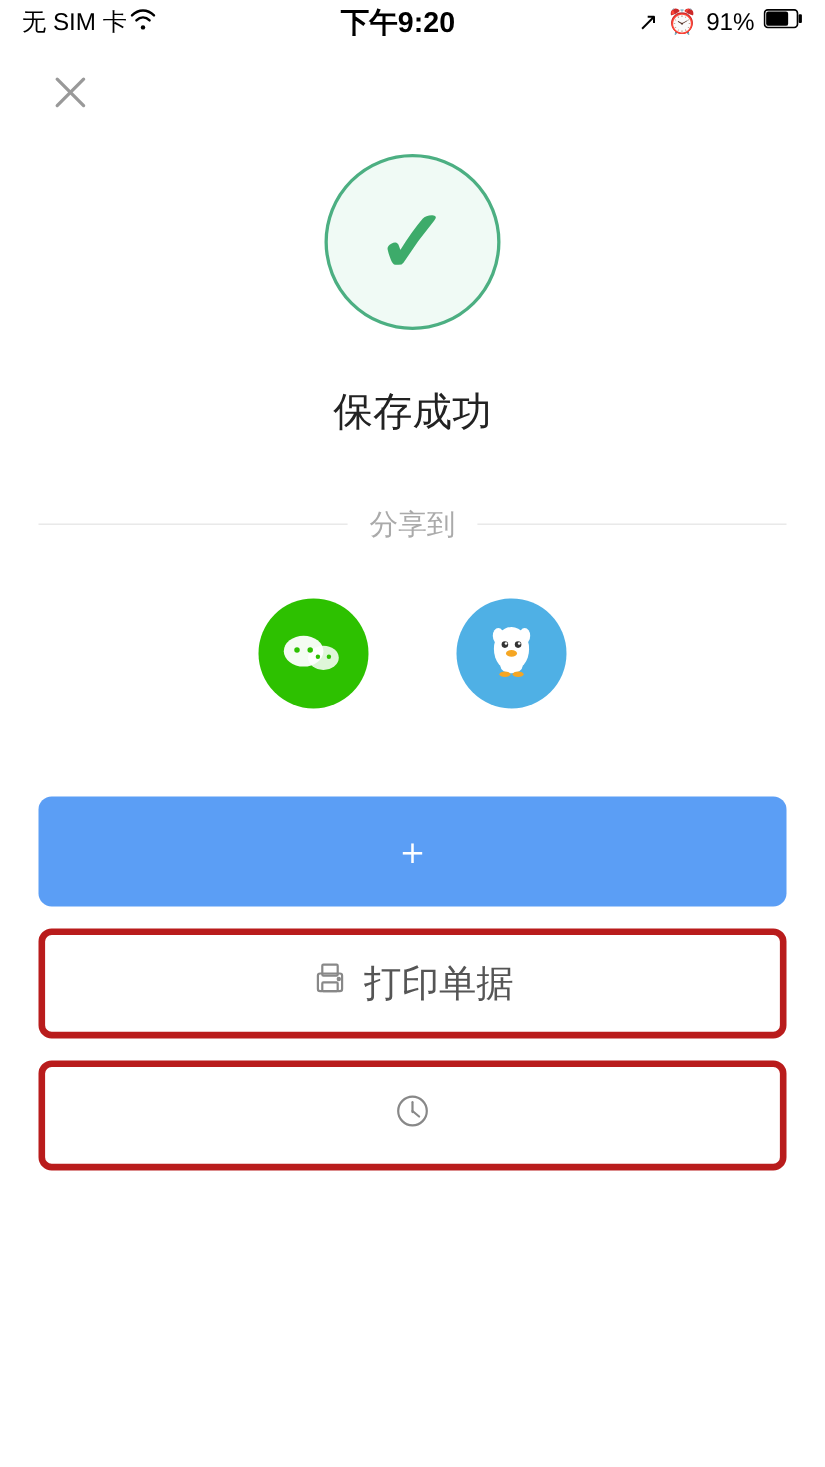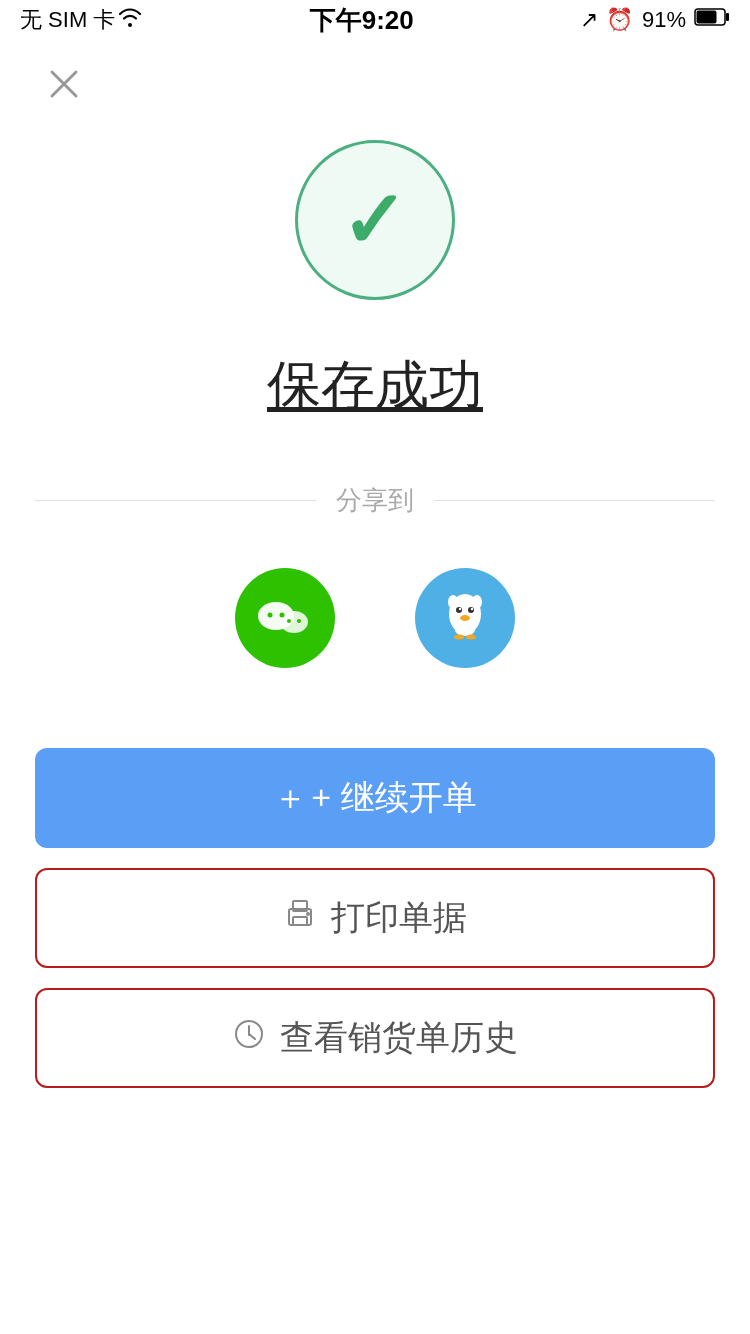--- a/index.html
+++ b/index.html
@@ -96,25 +96,24 @@
 
     .checkmark {
       color: #3dab6a;
       font-size: 80px;
       line-height: 1;
       font-weight: bold;
     }
 
     
     .success-title {
-      font-size: 54px;
+      font-size: 36px;
       font-weight: 500;
       color: #222;
       margin-bottom: 60px;
-      text-decoration: underline;
     }
 
     
     .share-divider-container {
       width: 680px;
       display: flex;
       align-items: center;
       gap: 20px;
       margin-bottom: 50px;
     }
@@ -177,21 +176,21 @@
       justify-content: center;
       gap: 14px;
       cursor: pointer;
     }
 
     .btn-secondary {
       width: 100%;
       height: 100px;
       border-radius: 12px;
       background: #fff;
-      border: 2px solid #b91c1c;
+      border: 6px solid #b91c1c;
       color: #555;
       font-size: 34px;
       display: flex;
       align-items: center;
       justify-content: center;
       gap: 14px;
       cursor: pointer;
     }
   </style>
 </head>
@@ -281,21 +280,20 @@
         <ellipse cx="18" cy="14" rx="5" ry="7" fill="white"></ellipse>
         <ellipse cx="42" cy="14" rx="5" ry="7" fill="white"></ellipse>
       </svg>
     </div>
   </div>
 
   <div class="action-buttons">
 
     <button class="btn-primary">
       <span>＋</span>
-      <span style="margin-left:-10px">+ 继续开单</span>
     </button>
 
     <button class="btn-secondary">
       <span>
         <svg width="34" height="34" viewBox="0 0 34 34" fill="none">
           <rect x="6" y="12" width="22" height="16" rx="2" stroke="#888" stroke-width="2" fill="none"></rect>
           <rect x="10" y="4" width="14" height="10" rx="1" stroke="#888" stroke-width="2" fill="none"></rect>
           <rect x="10" y="20" width="14" height="8" rx="1" stroke="#888" stroke-width="2" fill="none"></rect>
           <circle cx="25" cy="17" r="2" fill="#888"></circle>
         </svg>
@@ -304,17 +302,16 @@
     </button>
 
     <button class="btn-secondary">
       <span>
         <svg width="34" height="34" viewBox="0 0 34 34" fill="none">
           <circle cx="17" cy="17" r="13" stroke="#888" stroke-width="2" fill="none"></circle>
           <line x1="17" y1="9" x2="17" y2="18" stroke="#888" stroke-width="2" stroke-linecap="round"></line>
           <line x1="17" y1="17" x2="23" y2="22" stroke="#888" stroke-width="2" stroke-linecap="round"></line>
         </svg>
       </span>
-      <span>查看销货单历史</span>
     </button>
   </div>
 
 </div>
 
 </body></html>

